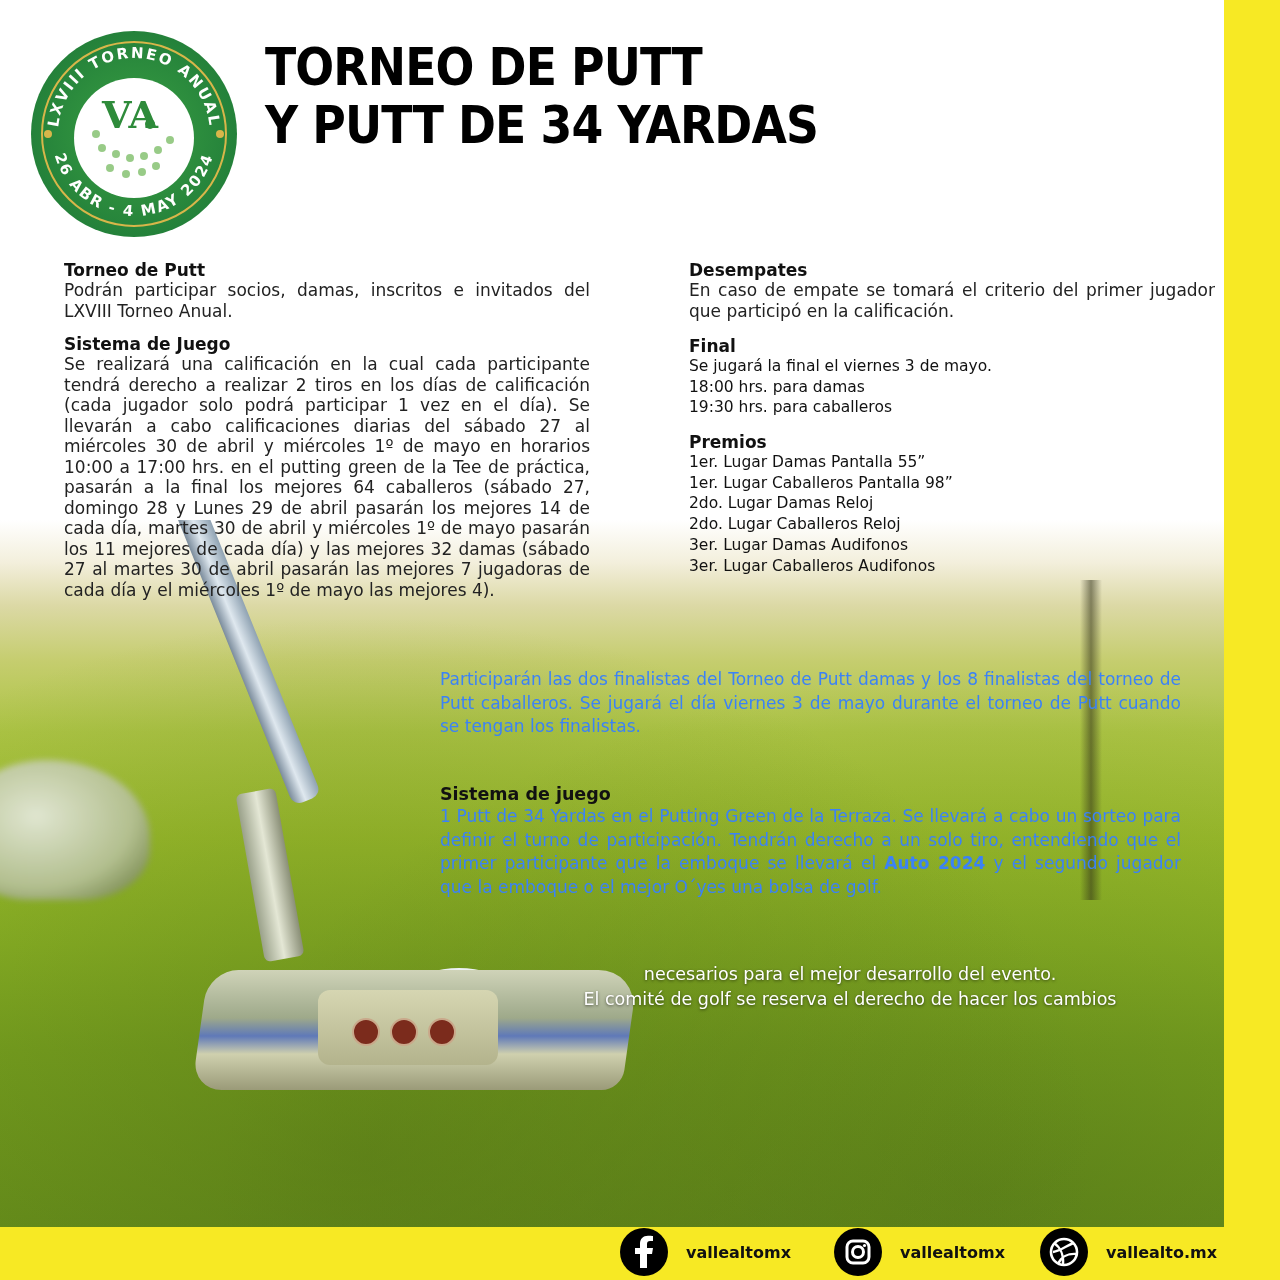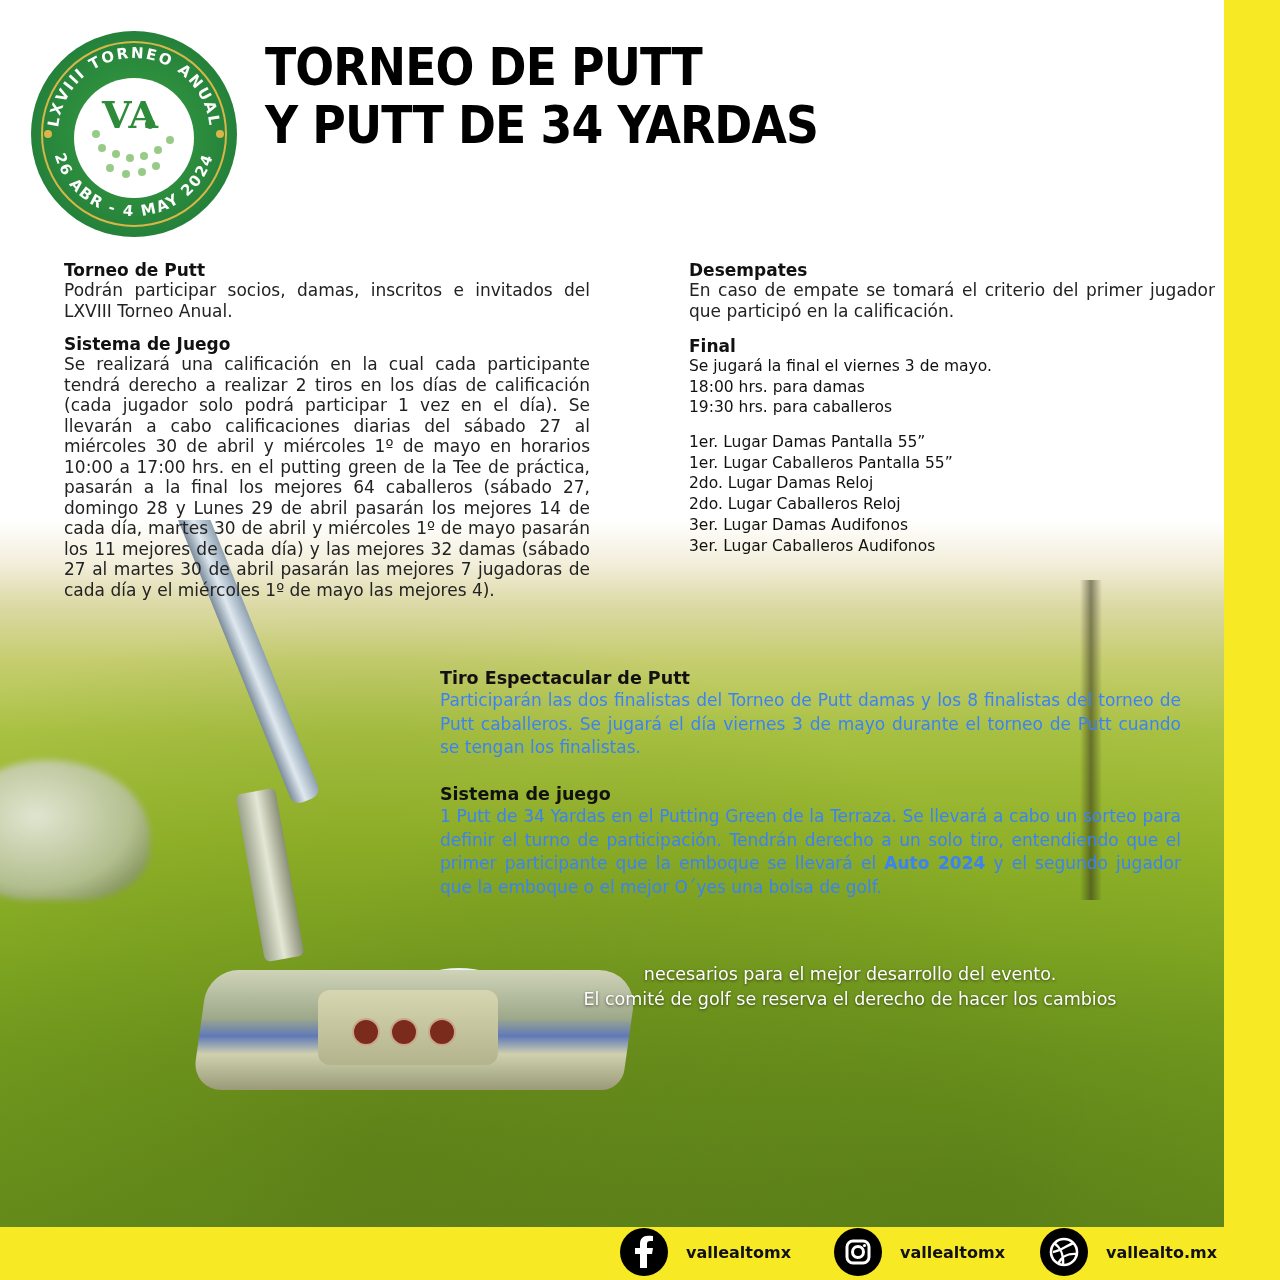--- a/index.html
+++ b/index.html
@@ -134,30 +134,30 @@
   <h3>Desempates</h3>
   <p>En caso de empate se tomará el criterio del primer jugador que participó en la calificación.</p>
 </div>
 <div class="block col-right" style="top:336px">
   <h3>Final</h3>
   <div class="list-item">Se jugará la final el viernes 3 de mayo.</div>
   <div class="list-item">18:00 hrs. para damas</div>
   <div class="list-item">19:30 hrs. para caballeros</div>
 </div>
 <div class="block col-right" style="top:432px">
+  <h3>Premios</h3>
   <div class="list-item">1er. Lugar Damas Pantalla 55”</div>
-  <div class="list-item">1er. Lugar Caballeros Pantalla 55”</div>
+  <div class="list-item">1er. Lugar Caballeros Pantalla 98”</div>
   <div class="list-item">2do. Lugar Damas Reloj</div>
   <div class="list-item">2do. Lugar Caballeros Reloj</div>
   <div class="list-item">3er. Lugar Damas Audifonos</div>
   <div class="list-item">3er. Lugar Caballeros Audifonos</div>
 </div>
 
 <div class="block lower" style="top:668px">
-  <h3>Tiro Espectacular de Putt</h3>
   <p>Participarán las dos finalistas del Torneo de Putt damas y los 8 finalistas del torneo de Putt caballeros. Se jugará el día viernes 3 de mayo durante el torneo de Putt cuando se tengan los finalistas.</p>
 </div>
 <div class="block lower" style="top:784px">
   <h3>Sistema de juego</h3>
   <p><span>1 Putt de 34 Yardas en el Putting Green de la Terraza. Se llevará a cabo un sorteo para definir el turno de participación. Tendrán derecho a un solo tiro, entendiendo que el primer participante que la emboque se llevará el </span><b>Auto 2024</b><span> y el segundo jugador que la emboque o el mejor O´yes una bolsa de golf.</span></p>
 </div>
 
 <div class="disclaimer">
   <div>necesarios para el  mejor desarrollo del evento.</div>
   <div>El comité de golf se reserva el derecho de hacer los cambios</div>

